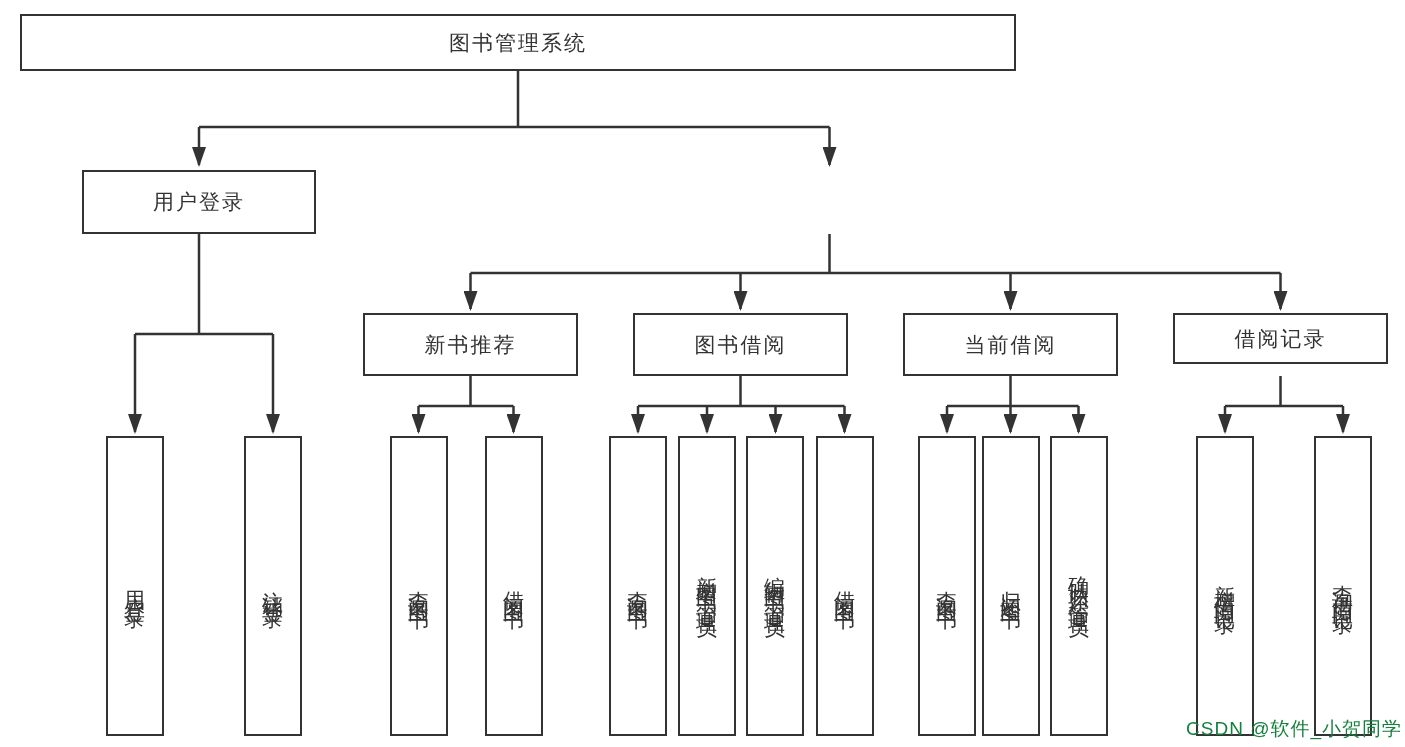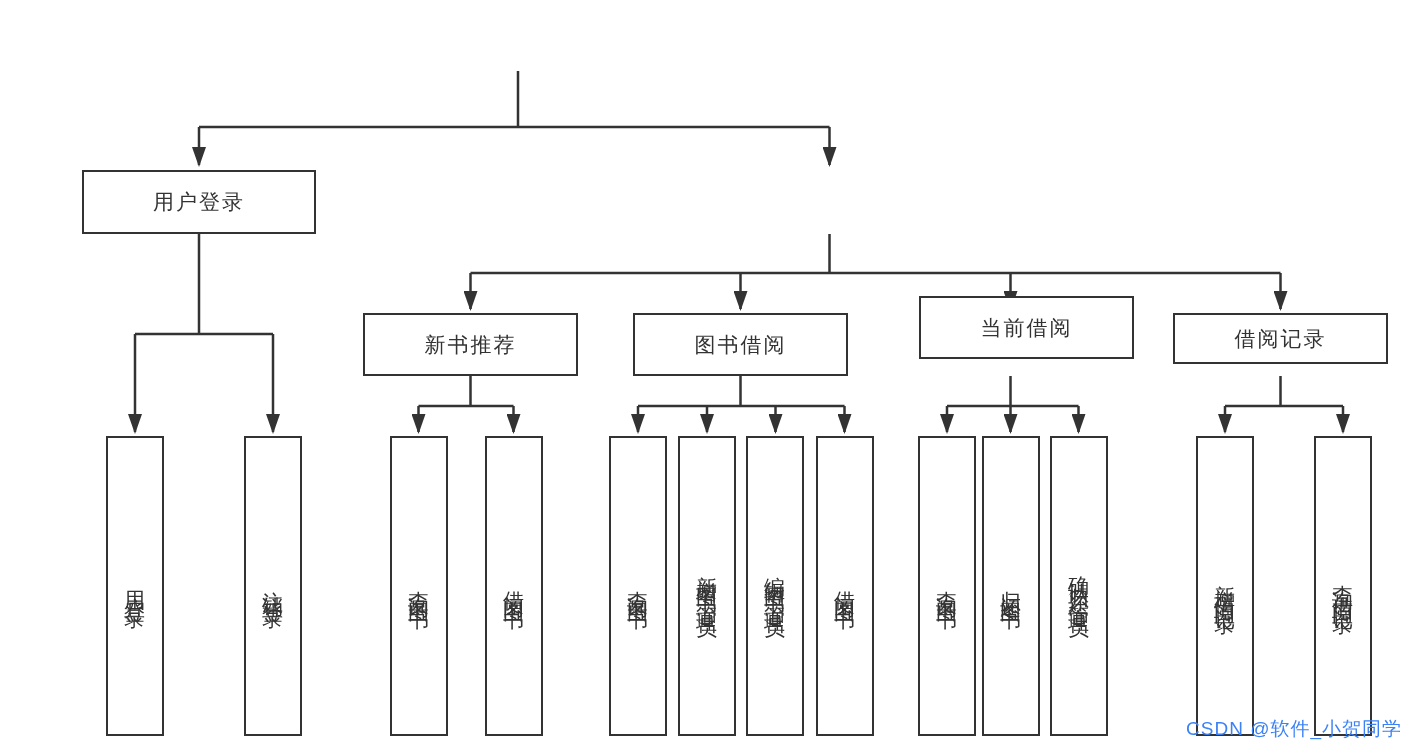--- a/index.html
+++ b/index.html
@@ -10,21 +10,21 @@
   svg.lines { position:absolute; left:0; top:0; width:1405px; height:747px; }
   .box {
     position:absolute; box-sizing:border-box; background:#ffffff;
     border:2.5px solid #333333; display:flex; align-items:center; justify-content:center;
   }
   .hlabel { font-size:21px; letter-spacing:2px; white-space:nowrap; }
   .vtext {
     writing-mode:vertical-rl; font-size:21px; letter-spacing:6px; line-height:1.1;
   }
   .watermark {
-    position:absolute; right:3px; bottom:5px; font-size:19px; color:#3b82f6;
+    position:absolute; right:3px; bottom:5px; font-size:19px; color:#15803d;
     letter-spacing:1px; z-index:5; white-space:nowrap;
   }
 </style>
 </head>
 <body>
 
 <div class="canvas">
 
   <svg class="lines" viewBox="0 0 1405 747" xmlns="http://www.w3.org/2000/svg">
     <defs>
@@ -57,32 +57,35 @@
     <path d="M707 406 V432" stroke="#333333" stroke-width="2.5" fill="none" marker-end="url(#arrow)"></path>
     <path d="M775.5 406 V432" stroke="#333333" stroke-width="2.5" fill="none" marker-end="url(#arrow)"></path>
     <path d="M844.5 406 V432" stroke="#333333" stroke-width="2.5" fill="none" marker-end="url(#arrow)"></path>
     <path d="M947 406 V432" stroke="#333333" stroke-width="2.5" fill="none" marker-end="url(#arrow)"></path>
     <path d="M1010.5 406 V432" stroke="#333333" stroke-width="2.5" fill="none" marker-end="url(#arrow)"></path>
     <path d="M1078.5 406 V432" stroke="#333333" stroke-width="2.5" fill="none" marker-end="url(#arrow)"></path>
     <path d="M1225 406 V432" stroke="#333333" stroke-width="2.5" fill="none" marker-end="url(#arrow)"></path>
     <path d="M1343 406 V432" stroke="#333333" stroke-width="2.5" fill="none" marker-end="url(#arrow)"></path>
   </svg>
 
+  <div class="box" style="left:20px; top:14px; width:996px; height:57px;">
+    <span class="hlabel">图书管理系统</span>
+  </div>
 
   <div class="box" style="left:82px; top:170px; width:234px; height:64px;">
     <span class="hlabel">用户登录</span>
   </div>
 
   <div class="box" style="left:363px; top:313px; width:215px; height:63px;">
     <span class="hlabel">新书推荐</span>
   </div>
   <div class="box" style="left:633px; top:313px; width:215px; height:63px;">
     <span class="hlabel">图书借阅</span>
   </div>
-  <div class="box" style="left:903px; top:296px; width:215px; height:63px;margin-left:16px;">
+  <div class="box" style="left:903px; top:313px; width:215px; height:63px;">
     <span class="hlabel">当前借阅</span>
   </div>
   <div class="box" style="left:1173px; top:313px; width:215px; height:51px;">
     <span class="hlabel">借阅记录</span>
   </div>
 
   <div class="box" style="left:106px; top:436px; width:58px; height:300px;">
     <span class="vtext">用户登录</span>
   </div>
   <div class="box" style="left:244px; top:436px; width:58px; height:300px;">

